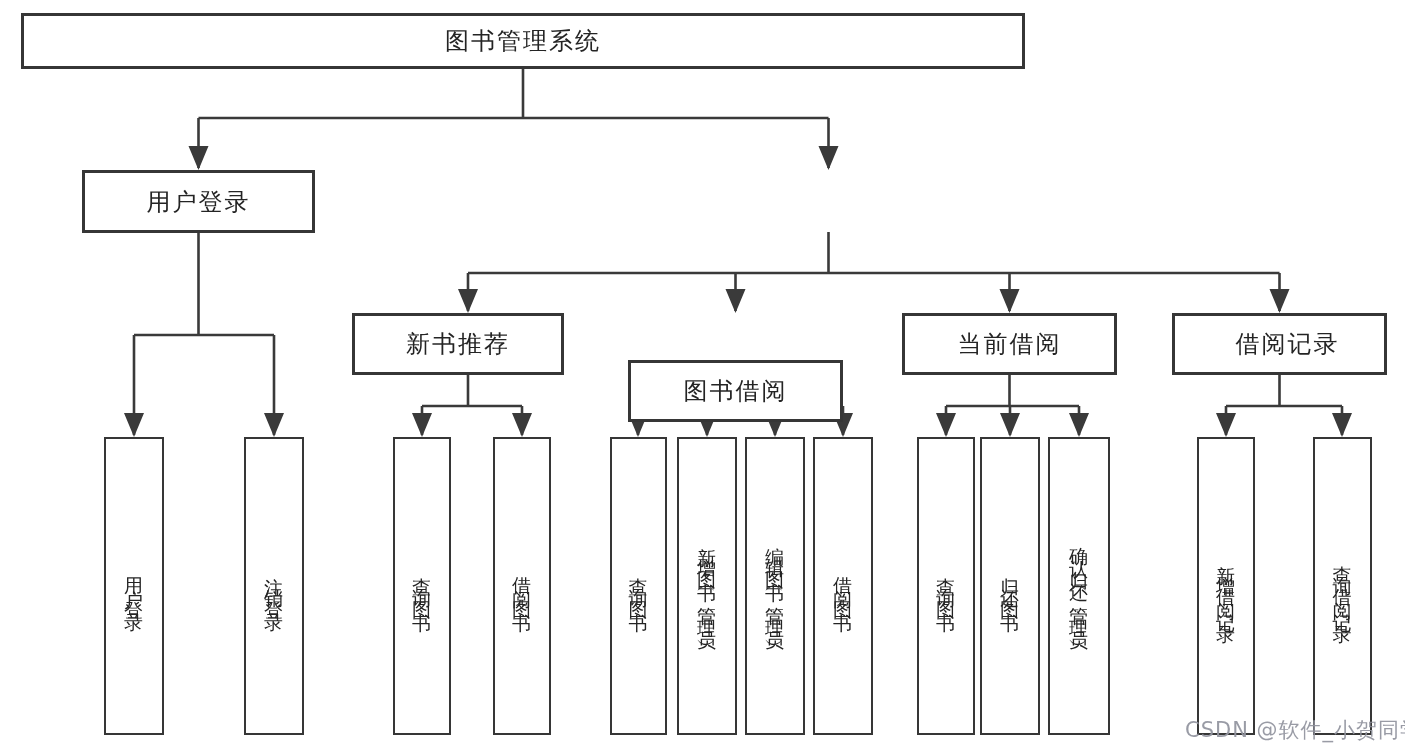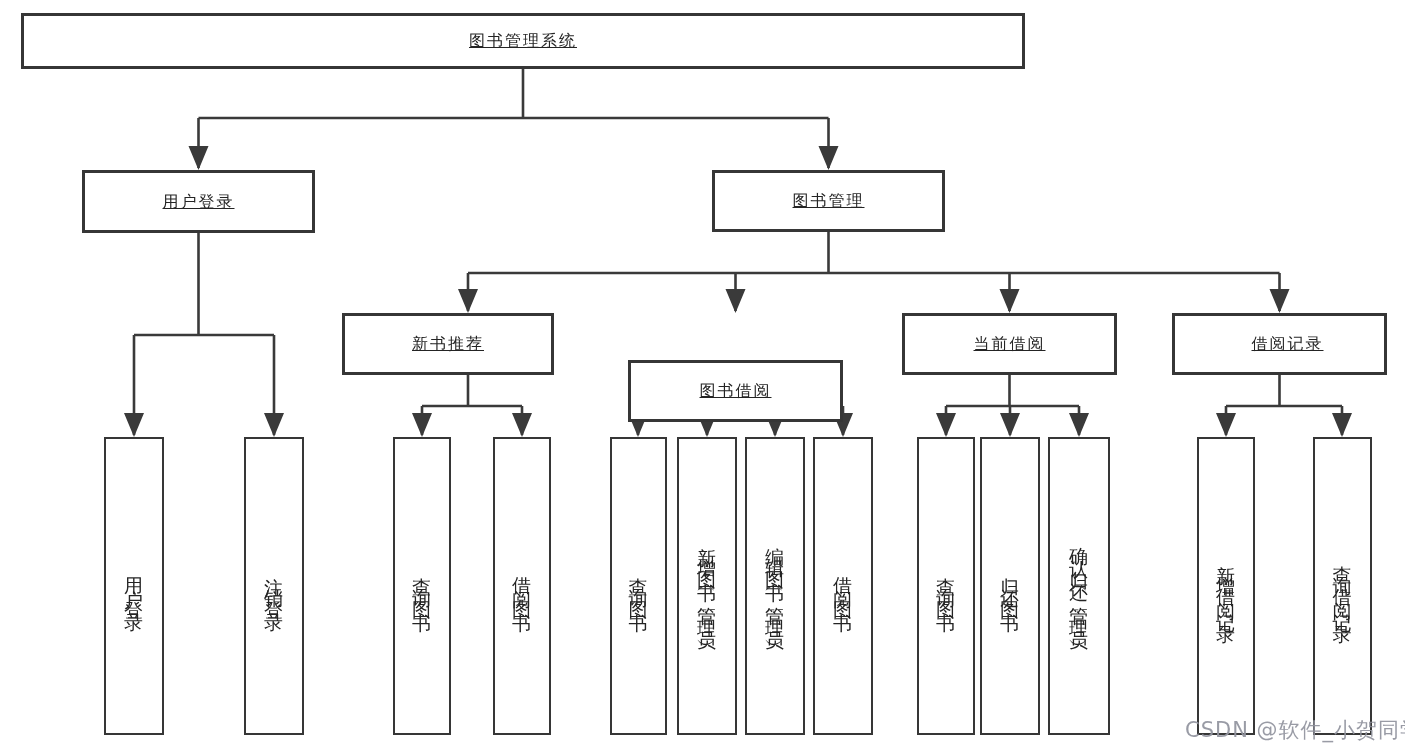--- a/index.html
+++ b/index.html
@@ -23,24 +23,23 @@
     background: #ffffff;
     border: 3px solid #363636;
     color: #242424;
     display: flex;
     align-items: center;
     justify-content: center;
     z-index: 2;
     line-height: 1;
   }
   .node.h {
-    font-size: 16px;
+    font-size: 24px;
     letter-spacing: 2px;
     white-space: nowrap;
-    text-decoration: underline;
   }
   .node.v {
     writing-mode: vertical-rl;
     text-orientation: mixed;
     font-size: 19px;
     letter-spacing: 12px;
     border-width: 2.5px;
     text-align: center;
   }
   .watermark {
@@ -112,23 +111,22 @@
          M936 413 L956 413 L946 437 Z
          M1000 413 L1020 413 L1010 437 Z
          M1069 413 L1089 413 L1079 437 Z
          M1216 413 L1236 413 L1226 437 Z
          M1332 413 L1352 413 L1342 437 Z"></path>
   </svg>
 
   <div class="node h" style="left:21px; top:13px; width:1004px; height:56px;">图书管理系统</div>
 
   <div class="node h" style="left:82px; top:170px; width:233px; height:63px;">用户登录</div>
-  <div class="node h" style="left:712px; top:170px; width:233px; height:62px;">图书管理</div>
 
-  <div class="node h" style="left:342px; top:313px; width:212px; height:62px;">新书推荐</div>
+  <div class="node h" style="left:352px; top:313px; width:212px; height:62px;">新书推荐</div>
   <div class="node h" style="left:628px; top:313px; width:215px; height:62px;margin-top:47px;">图书借阅</div>
   <div class="node h" style="left:902px; top:313px; width:215px; height:62px;">当前借阅</div>
   <div class="node h" style="left:1172px; top:313px; width:215px; height:62px;padding-left:16px;">借阅记录</div>
 
   <div class="node v" style="left:104px; top:437px; width:60px; height:298px;">用户登录</div>
   <div class="node v" style="left:244px; top:437px; width:60px; height:298px;">注销登录</div>
 
   <div class="node v" style="left:393px; top:437px; width:58px; height:298px;">查询图书</div>
   <div class="node v" style="left:493px; top:437px; width:58px; height:298px;">借阅图书</div>
 

